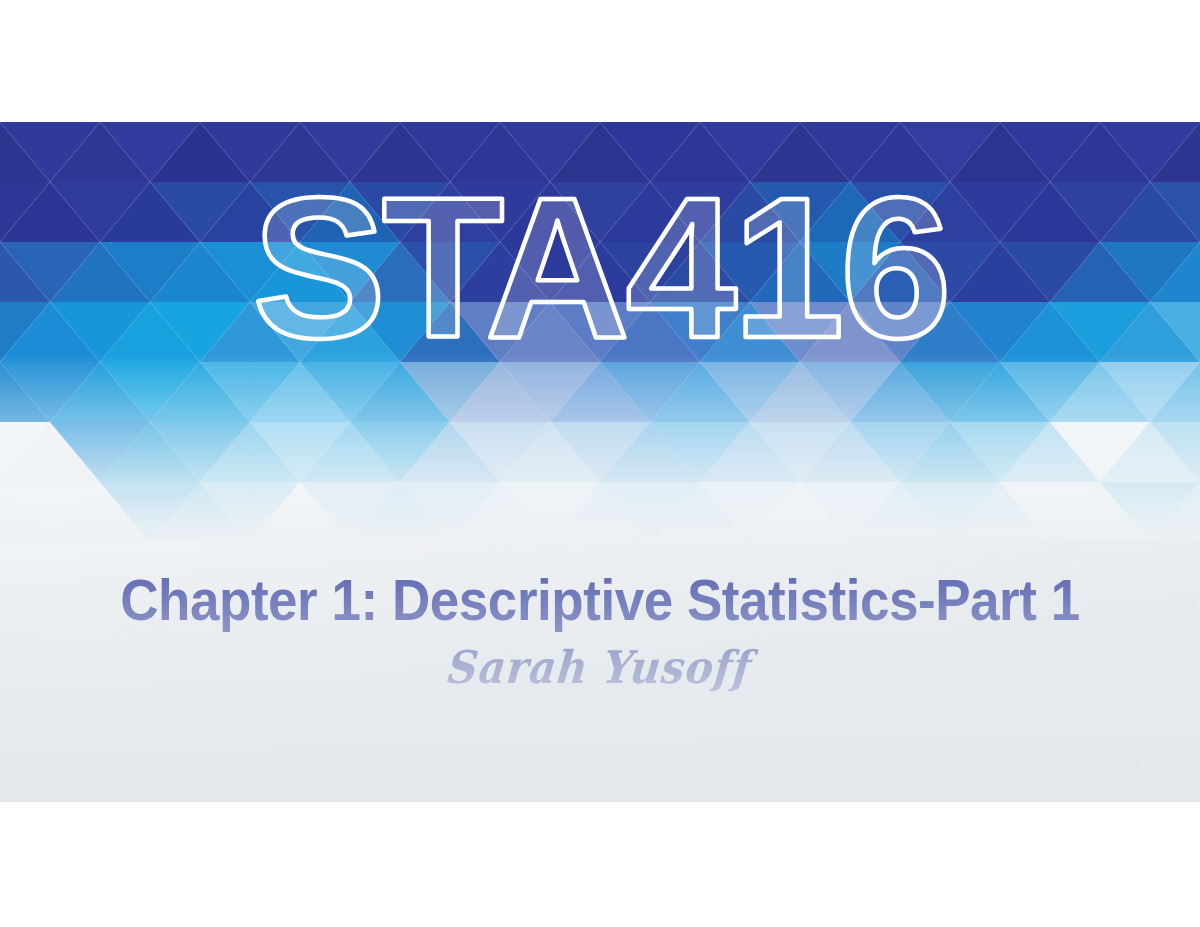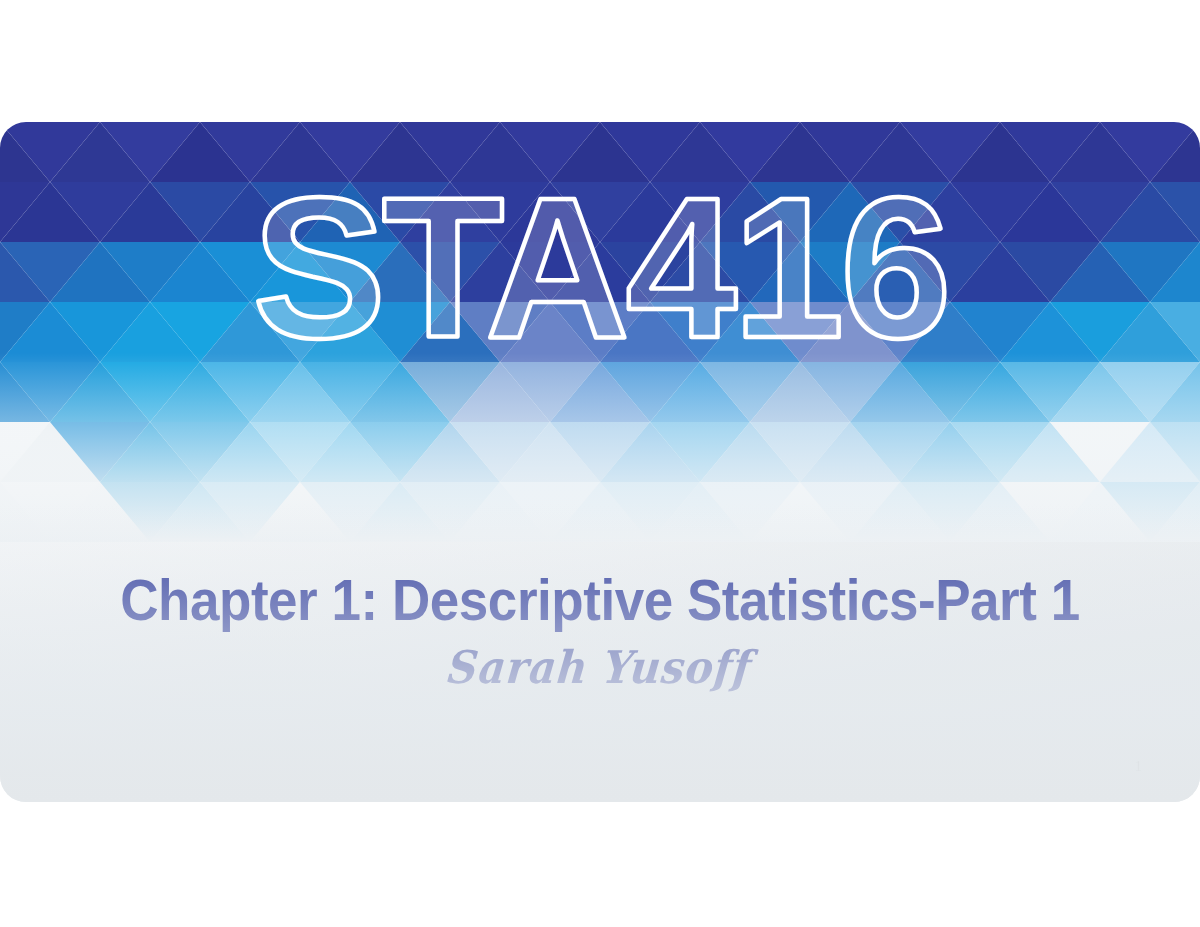--- a/index.html
+++ b/index.html
@@ -23,21 +23,20 @@
 
   
   #slide {
     position: absolute;
     left: 0;
     top: 122px;
     width: 1200px;
     height: 680px;
     overflow: hidden;
     background: linear-gradient(170deg, #ffffff 0%, #f4f6f8 45%, #e7ebee 80%, #e3e7ea 100%);
-    border-radius: 26px;
   }
 
   
   #slide::after {
     content: "";
     position: absolute;
     left: 0; right: 0; bottom: 0;
     height: 300px;
     background: linear-gradient(to bottom, rgba(235,239,242,0) 0%, rgba(229,234,238,0.85) 70%, #e4e8eb 100%);
     pointer-events: none;

